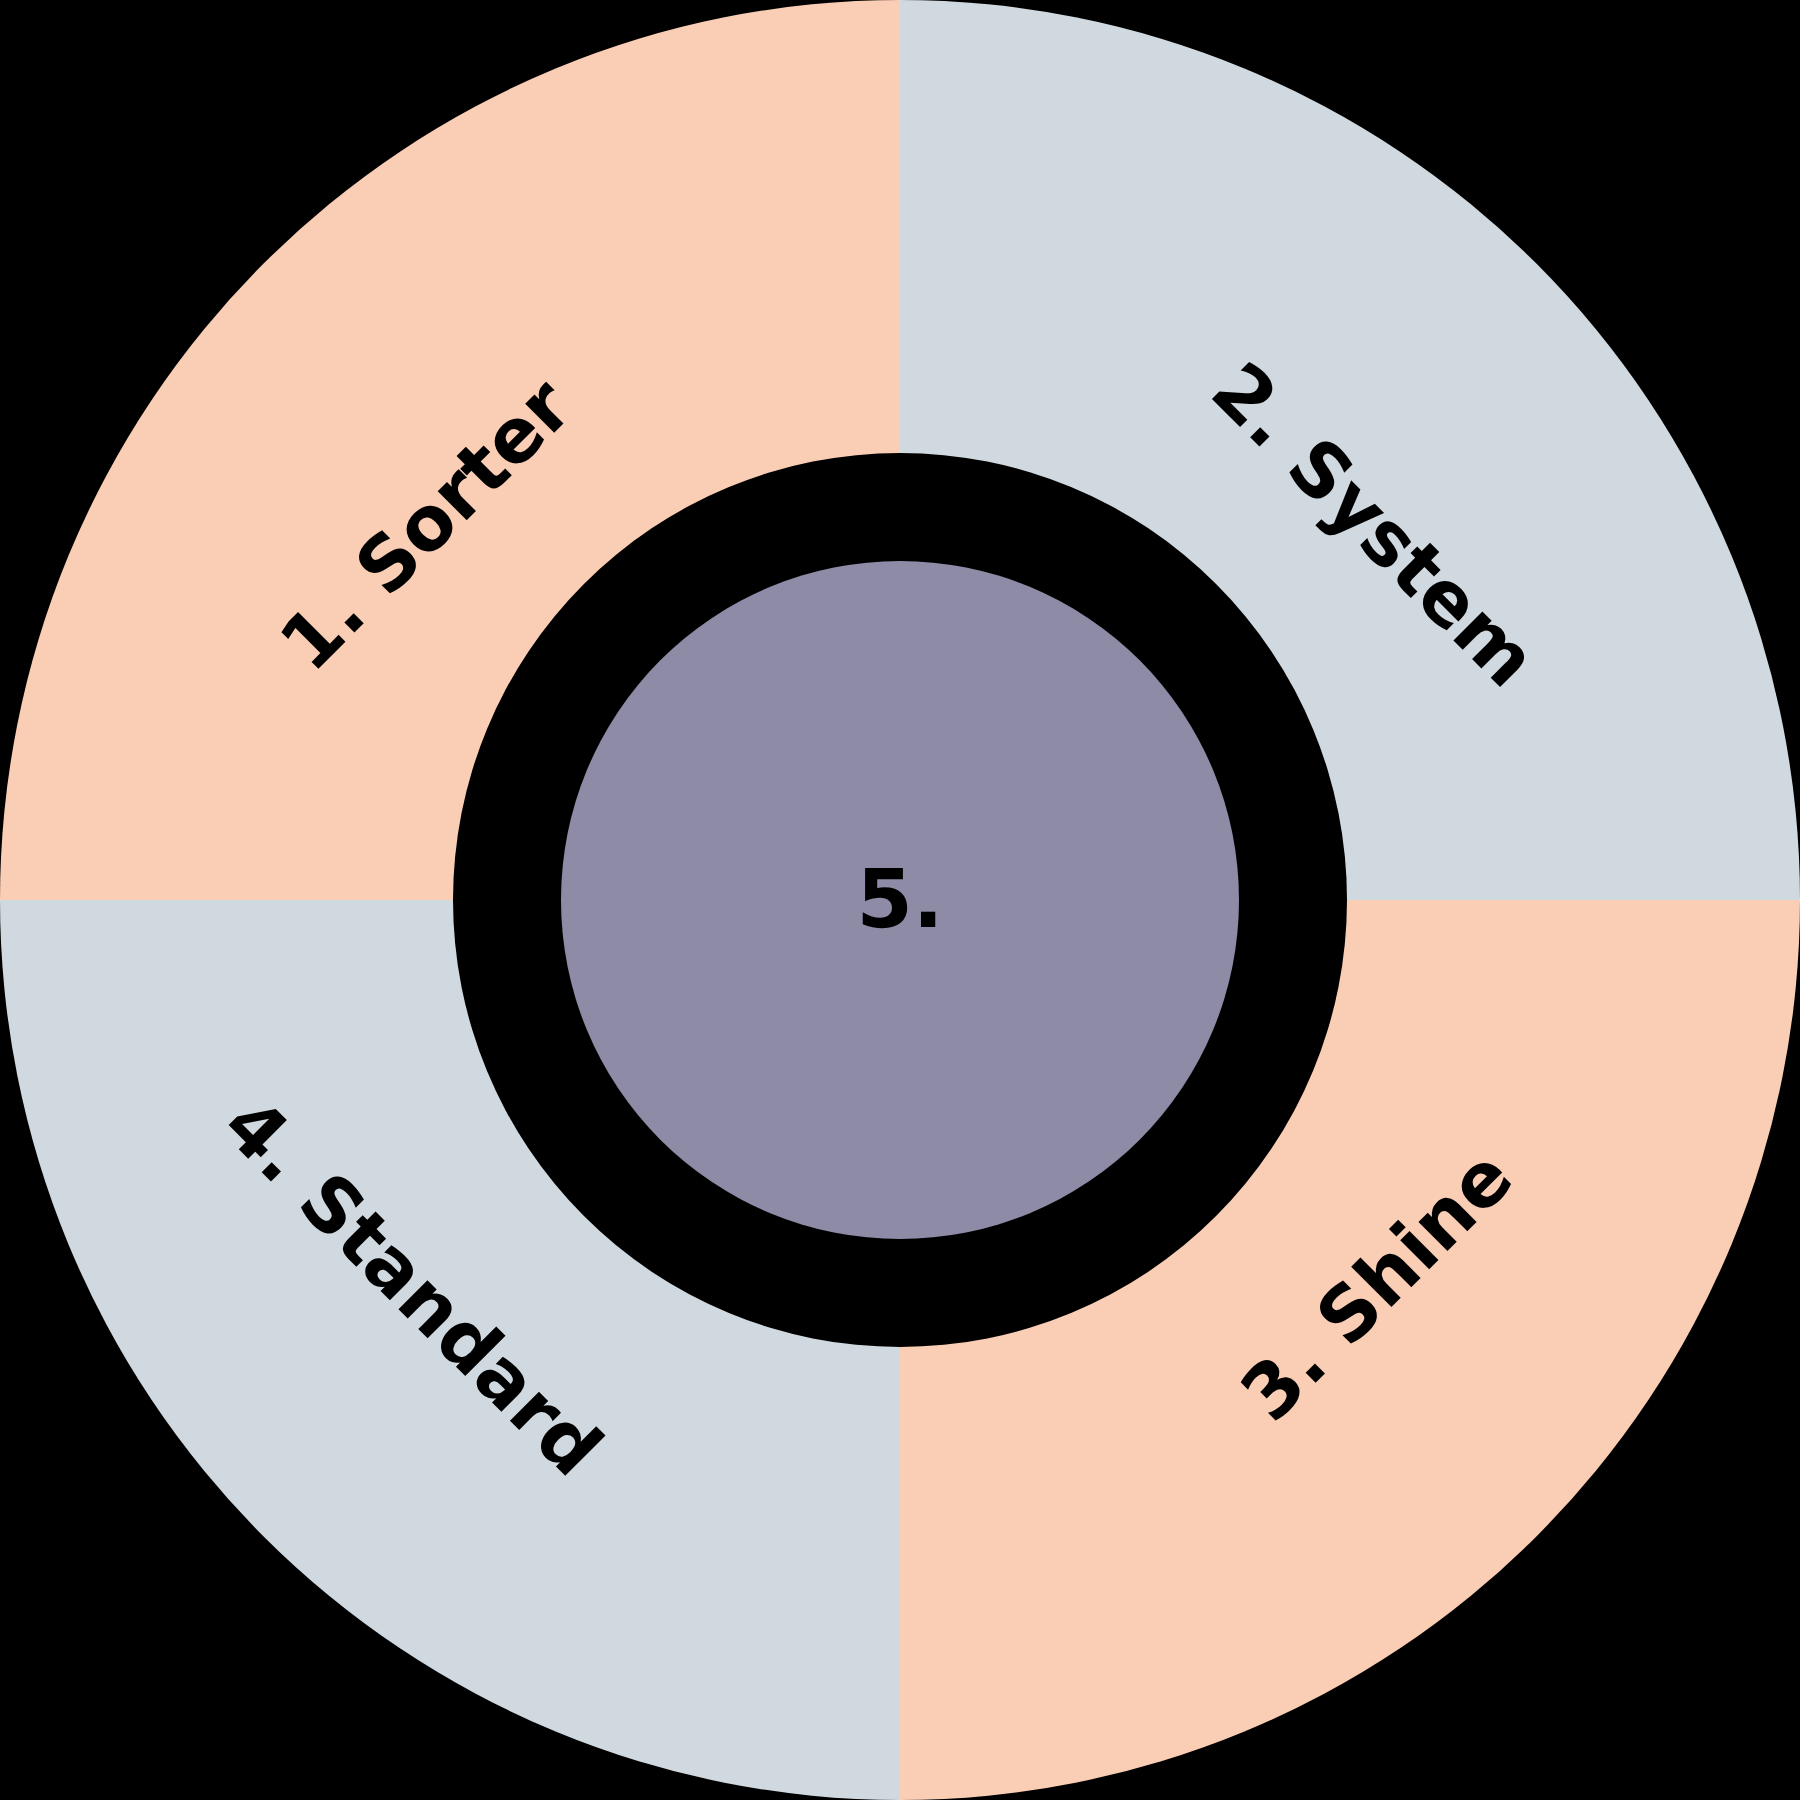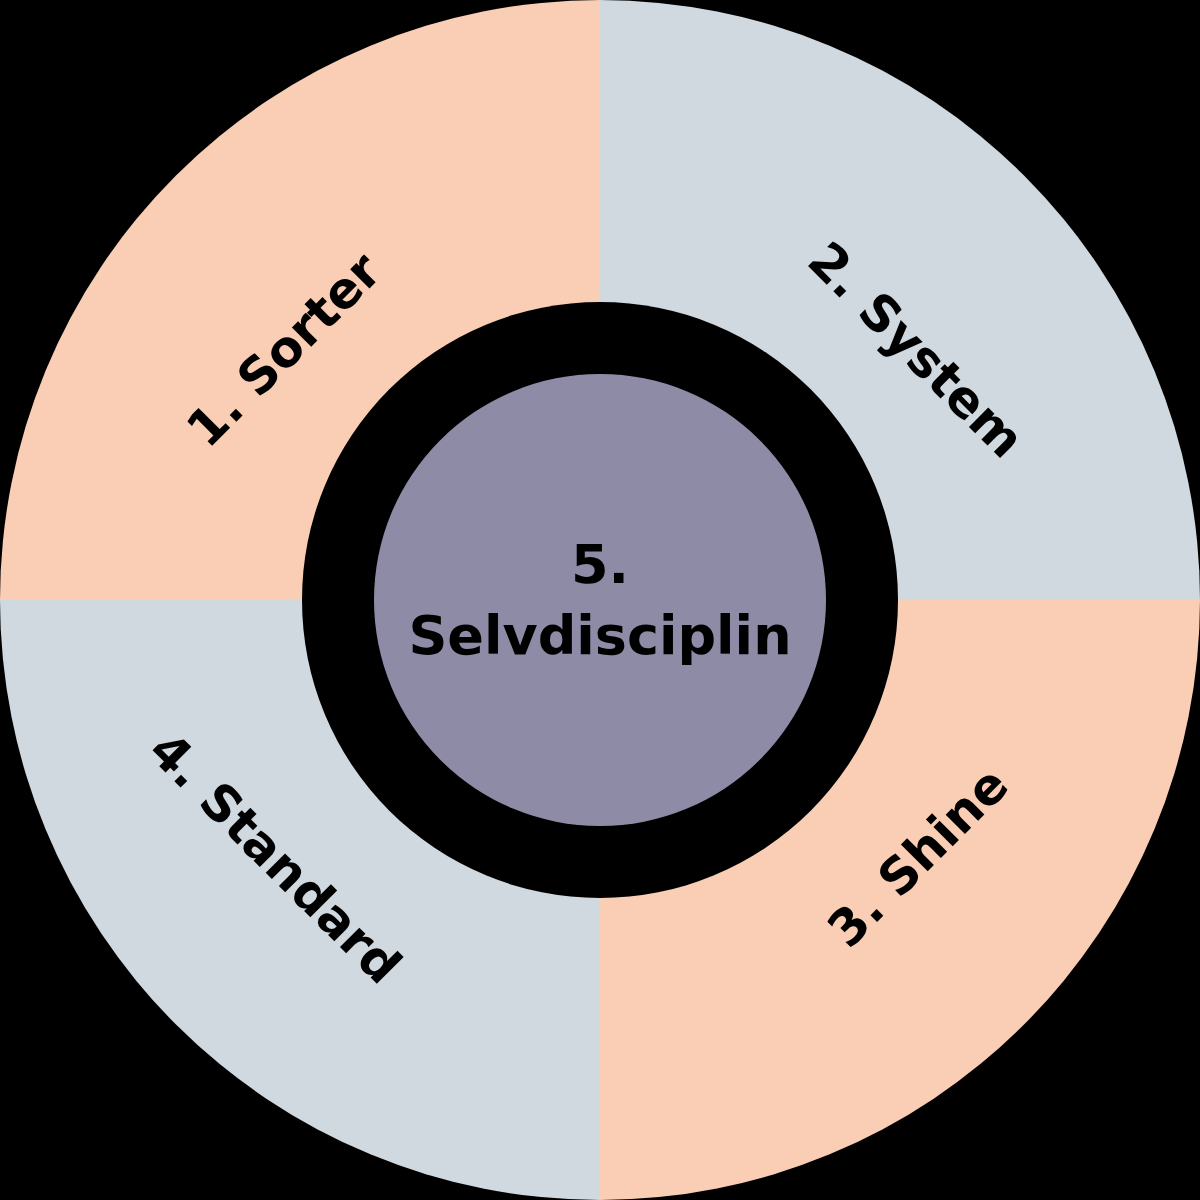--- a/index.html
+++ b/index.html
@@ -84,17 +84,16 @@
 
   <div class="seg-label label-3" style="color: rgb(0, 0, 0);">3. Shine</div>
 
   <div class="seg-label label-4" style="color: rgb(0, 0, 0);">4. Standard</div>
 
   <div class="inner-ring" style="background-color: rgb(0, 0, 0);"></div>
 
   <div class="center-circle" style="background-color: rgb(142, 139, 167);">
     <div class="center-text" style="color: rgb(0, 0, 0);">
       <span class="line">5.</span>
-      <span class="line">Selvdisciplin</span>
     </div>
   </div>
 
 </div>
 
 </body></html>

